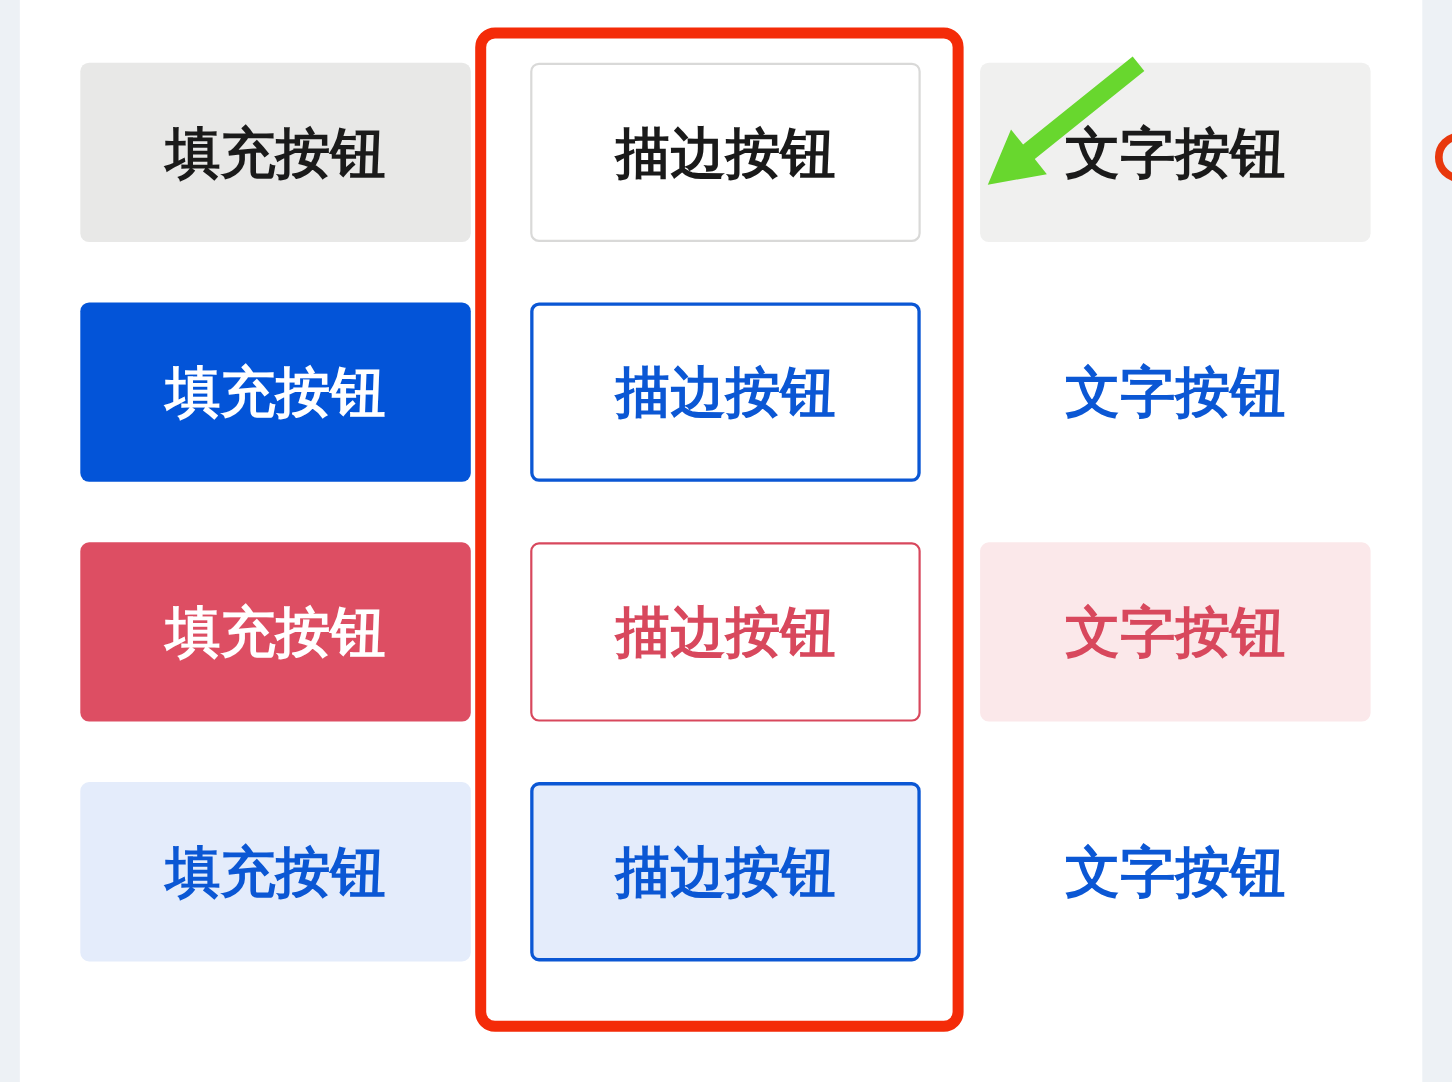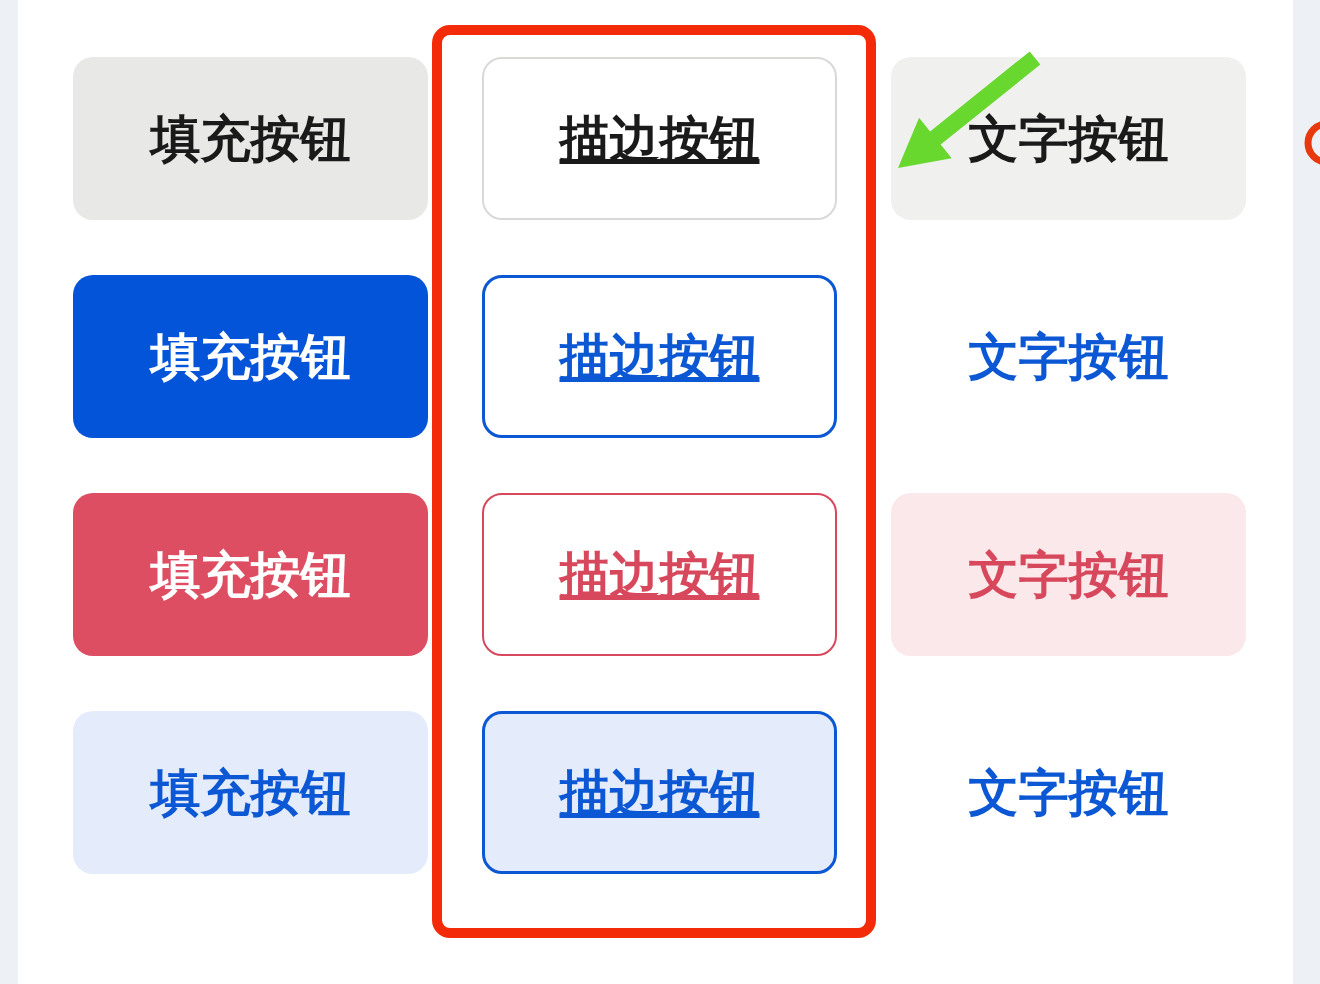--- a/index.html
+++ b/index.html
@@ -12,27 +12,27 @@
     position:absolute; left:73px; top:57px;
     display:grid;
     grid-template-columns:355px 355px 355px;
     column-gap:54px;
     grid-auto-rows:163px;
     row-gap:55px;
   }
 
   .btn {
     width:100%; height:100%;
-    border:none; border-radius:20px;
+    border:none; border-radius:8px;
     font-family:"Liberation Sans","DejaVu Sans",sans-serif;
     font-size:50px; font-weight:700;
     display:flex; align-items:center; justify-content:center;
     cursor:pointer; line-height:1;
   }
-  .btn.outline { border-style:solid;text-decoration:underline; }
+  .btn.outline { border-style:solid; }
   .bw2 { border-width:2px; }
   .bw3 { border-width:3px; }
 
   .annotation-box {
     position:absolute; left:432px; top:25px;
     width:444px; height:913px;
     border:10px solid #f42b08;
     border-radius:18px;
     pointer-events:none; z-index:5;
   }

